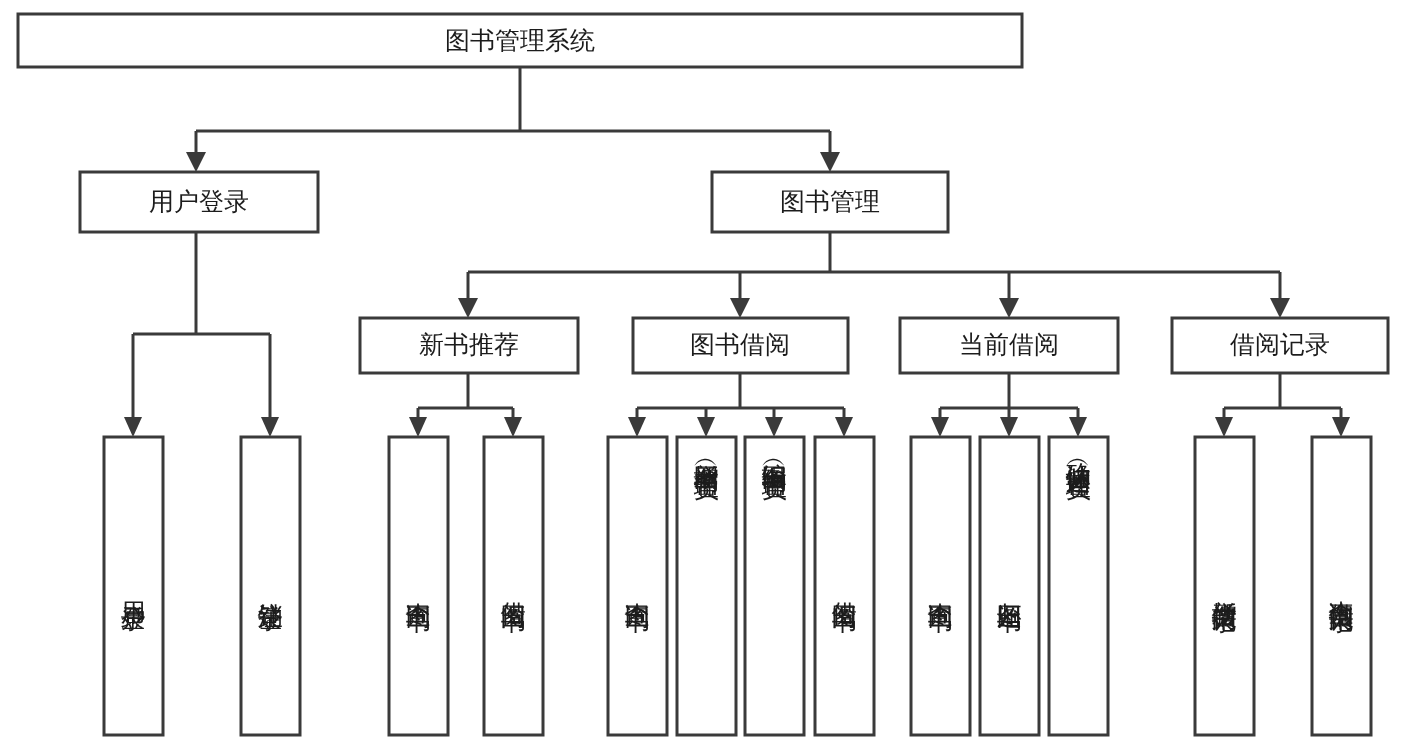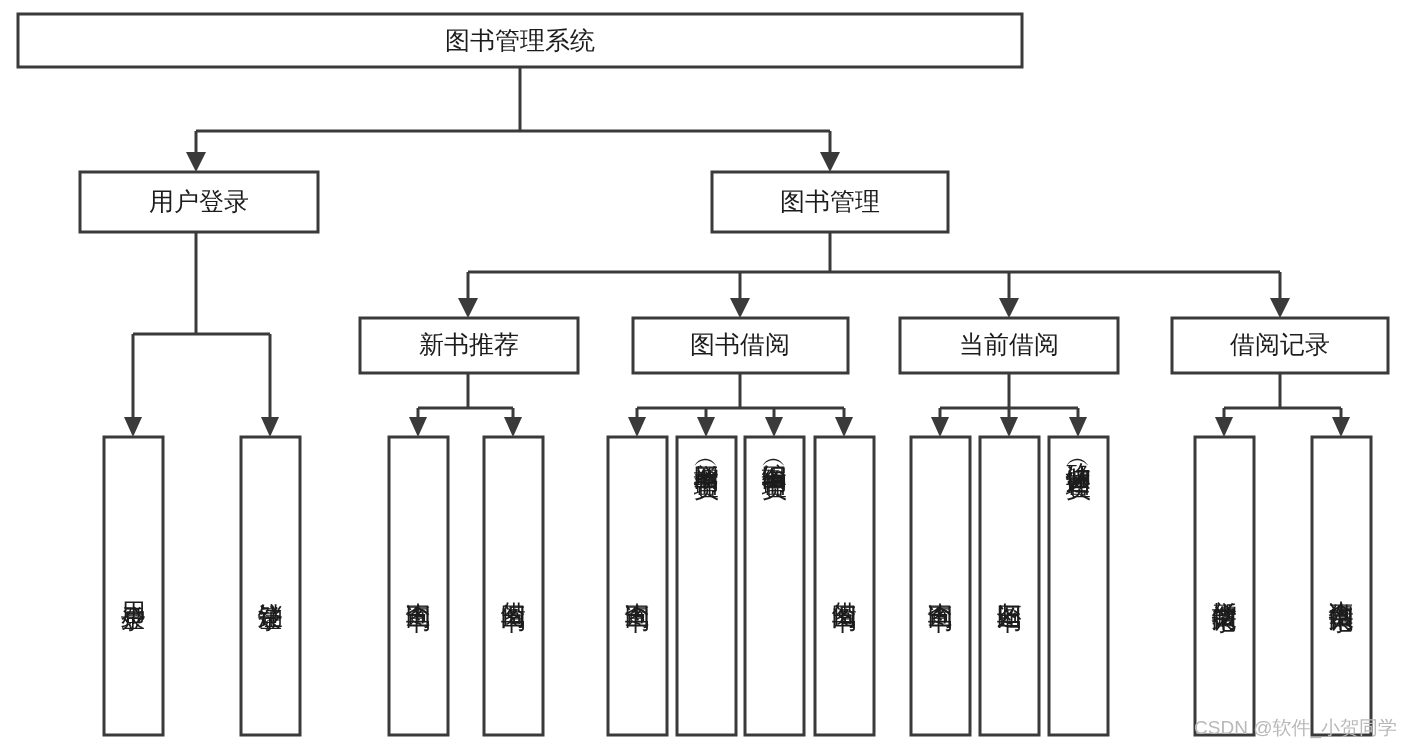--- a/index.html
+++ b/index.html
@@ -254,14 +254,13 @@
     <span class="vlabel" style="padding-top:6px;">确认归还（管理员）</span>
   </div>
 
   <div class="vlabel-wrap" style="left:1195px; top:437px; width:59px; height:298px;">
     <span class="vlabel">新增借阅记录</span>
   </div>
   <div class="vlabel-wrap" style="left:1312px; top:437px; width:59px; height:298px;">
     <span class="vlabel">查询借阅记录</span>
   </div>
 
-  <div class="watermark">CSDN @软件_小贺同学</div>
 </div>
 
 </body></html>

